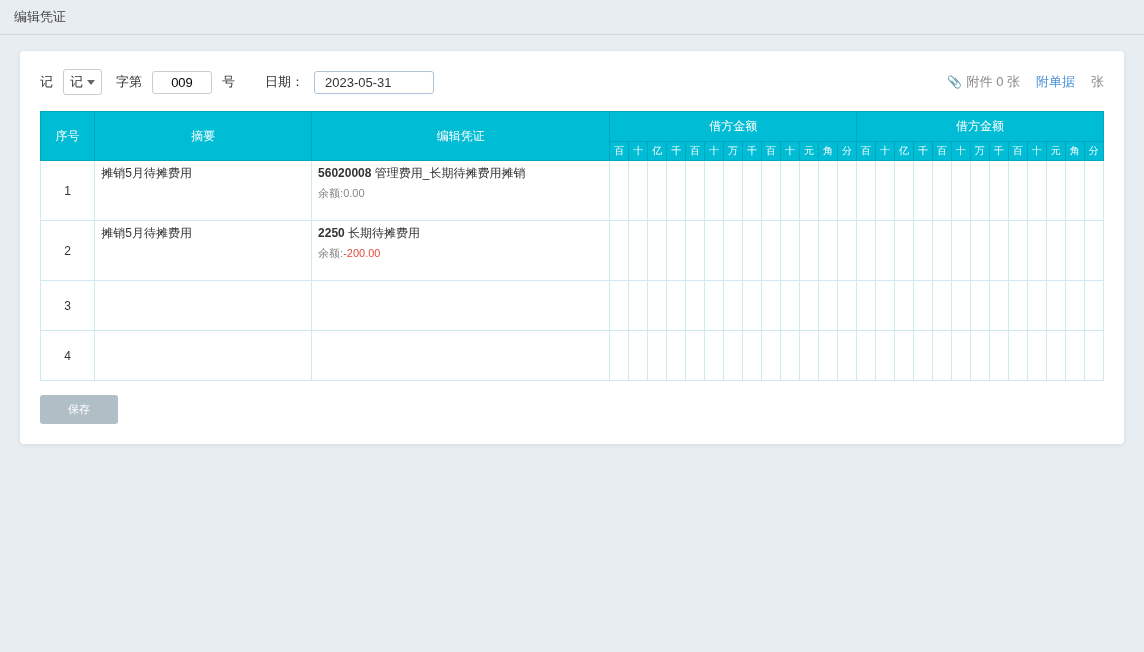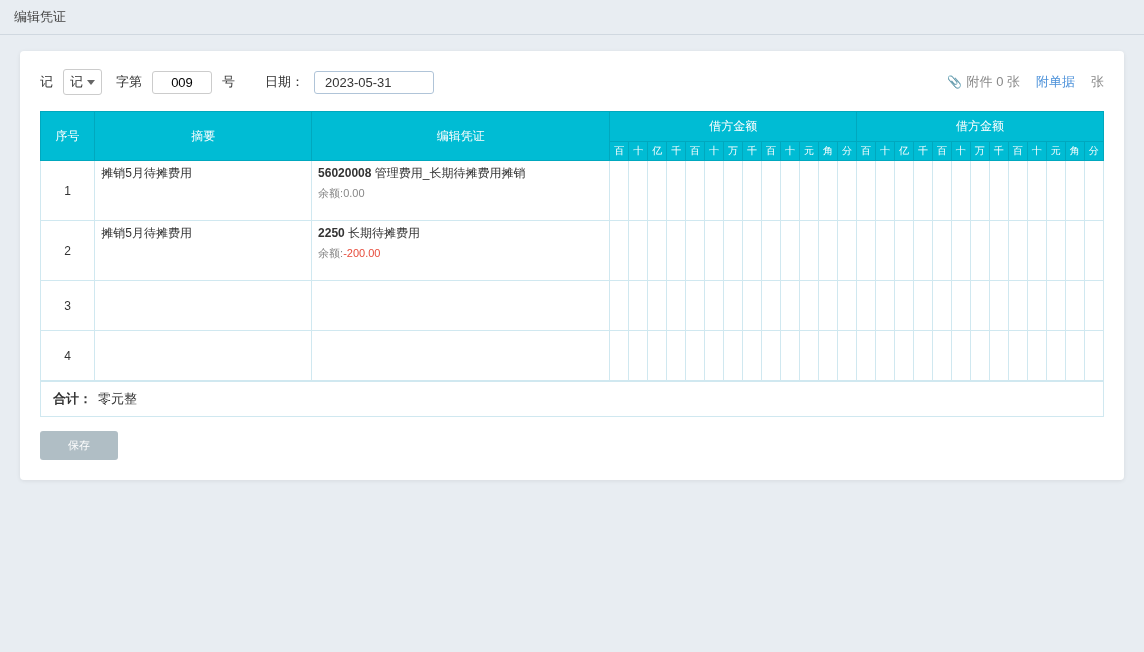--- a/index.html
+++ b/index.html
@@ -438,23 +438,19 @@
               <td style="border: 1px solid rgb(208, 232, 240); width: 14px; text-align: center; font-size: 11px; padding: 2px 0px;"></td>
               <td style="border: 1px solid rgb(208, 232, 240); width: 14px; text-align: center; font-size: 11px; padding: 2px 0px;"></td>
               <td style="border: 1px solid rgb(208, 232, 240); width: 14px; text-align: center; font-size: 11px; padding: 2px 0px;"></td>
               <td style="border: 1px solid rgb(208, 232, 240); width: 14px; text-align: center; font-size: 11px; padding: 2px 0px;"></td>
               <td style="border: 1px solid rgb(208, 232, 240); width: 14px; text-align: center; font-size: 11px; padding: 2px 0px;"></td>
               <td style="border: 1px solid rgb(208, 232, 240); width: 14px; text-align: center; font-size: 11px; padding: 2px 0px;"></td>
             </tr>
           </tbody>
       </table>
 
-      <div style="border:1px solid #d0e8f0; margin-top:0; padding: 8px 12px; background:#fff; display:flex; align-items:center; gap:6px;">
-        <span class="total-label">合计：</span>
-        <span>零元整</span>
-      </div>
 
       <div class="footer-row">
         <button class="save-btn">保存</button>
       </div>
     </div>
   </div>
 </div>
 
 </body></html>

